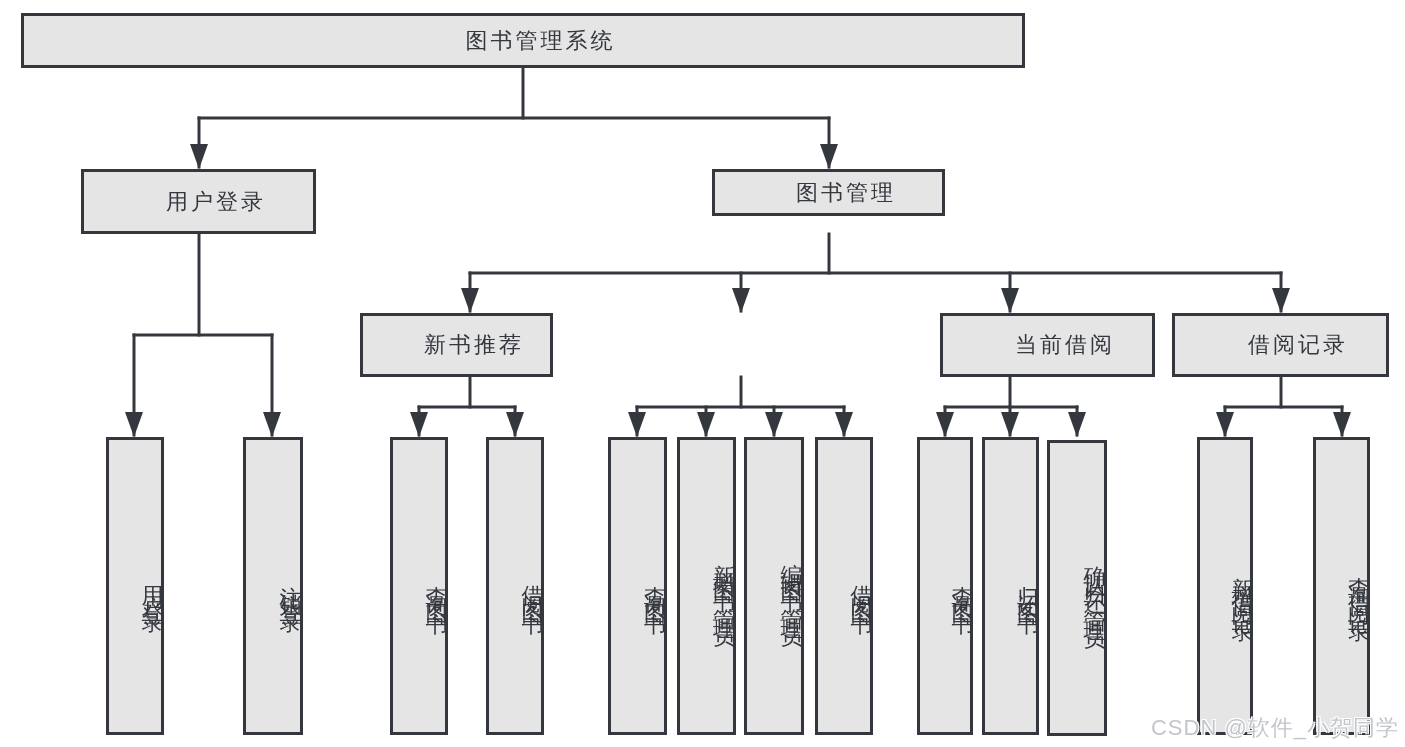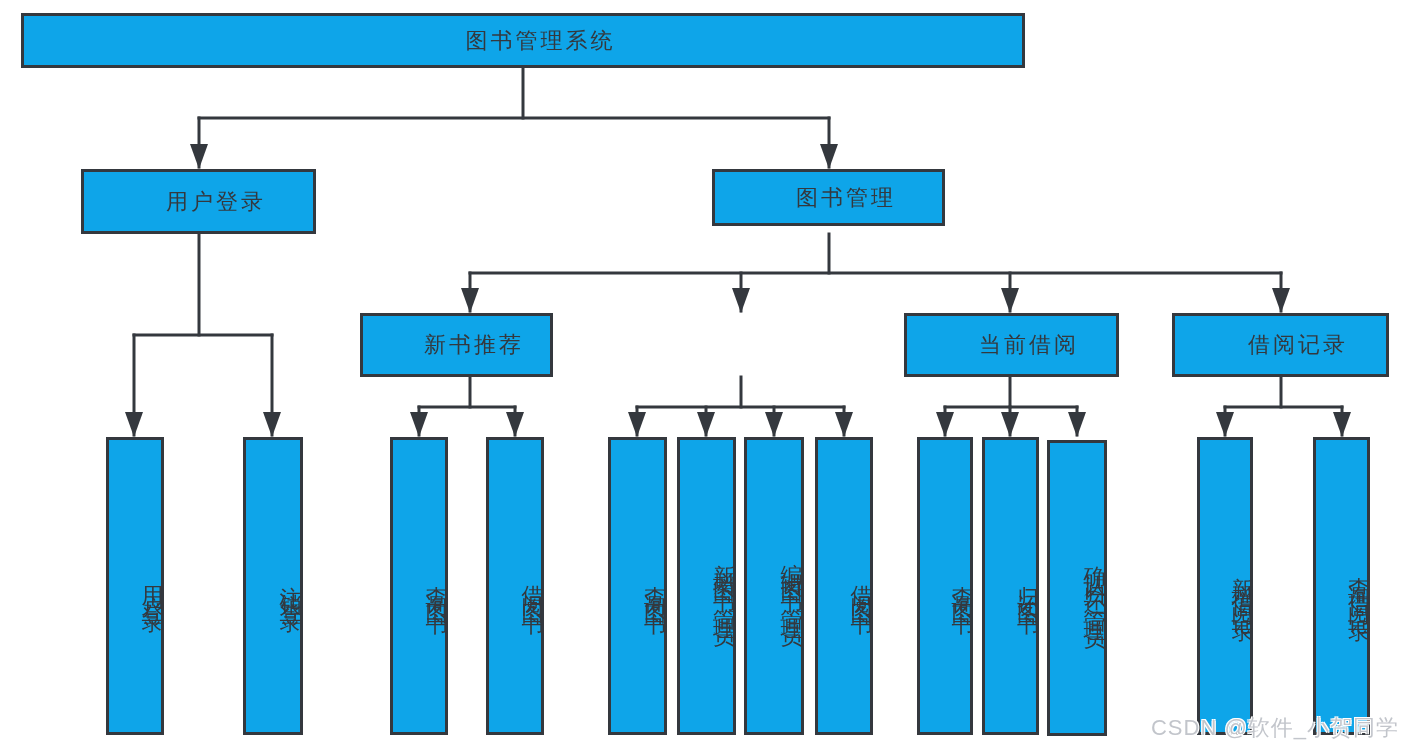--- a/index.html
+++ b/index.html
@@ -16,21 +16,21 @@
     font-family:"Liberation Sans","DejaVu Sans",sans-serif;
     color:var(--text);
     overflow:hidden;
   }
   svg.wires{position:absolute;left:0;top:0;width:1405px;height:747px;}
   svg.wires line{stroke:var(--line);stroke-width:3;stroke-linecap:square;}
   svg.wires polygon{fill:var(--line);}
   .node{
     position:absolute;
     box-sizing:border-box;
-    background:#0ea5e9;
+    background:#e5e5e5;
     border:3px solid var(--line);
     display:flex;align-items:center;justify-content:center;
     font-size:22px;letter-spacing:3px;
     white-space:nowrap;
     padding-left:35px;
   }
   .leaf{
     writing-mode:vertical-rl;
     text-orientation:mixed;
     font-size:22px;
@@ -104,24 +104,24 @@
       <line x1="1225" y1="407" x2="1342" y2="407"></line>
       <line x1="1225" y1="407" x2="1225" y2="435"></line>
       <polygon points="1216,412 1234,412 1225,437"></polygon>
       <line x1="1342" y1="407" x2="1342" y2="435"></line>
       <polygon points="1333,412 1351,412 1342,437"></polygon>
     </svg>
 
   <div class="node" style="left:21px;top:13px;width:1004px;height:55px">图书管理系统</div>
 
   <div class="node" style="left:81px;top:169px;width:235px;height:65px">用户登录</div>
-  <div class="node" style="left:712px;top:169px;width:233px;height:57px">图书管理</div>
+  <div class="node" style="left:712px;top:169px;width:233px;height:47px">图书管理</div>
 
   <div class="node" style="left:360px;top:313px;width:193px;height:64px">新书推荐</div>
-  <div class="node" style="left:904px;top:313px;width:215px;height:64px">当前借阅</div>
+  <div class="node" style="left:940px;top:313px;width:215px;height:64px">当前借阅</div>
   <div class="node" style="left:1172px;top:313px;width:217px;height:64px">借阅记录</div>
 
   <div class="node leaf" style="left:106px;top:437px;width:58px;height:298px">用户登录</div>
   <div class="node leaf" style="left:243px;top:437px;width:60px;height:298px">注销登录</div>
 
   <div class="node leaf" style="left:390px;top:437px;width:58px;height:298px">查询图书</div>
   <div class="node leaf" style="left:486px;top:437px;width:58px;height:298px">借阅图书</div>
 
   <div class="node leaf" style="left:608px;top:437px;width:59px;height:298px">查询图书</div>
   <div class="node leaf" style="left:677px;top:437px;width:59px;height:298px">新增图书（管理员）</div>

